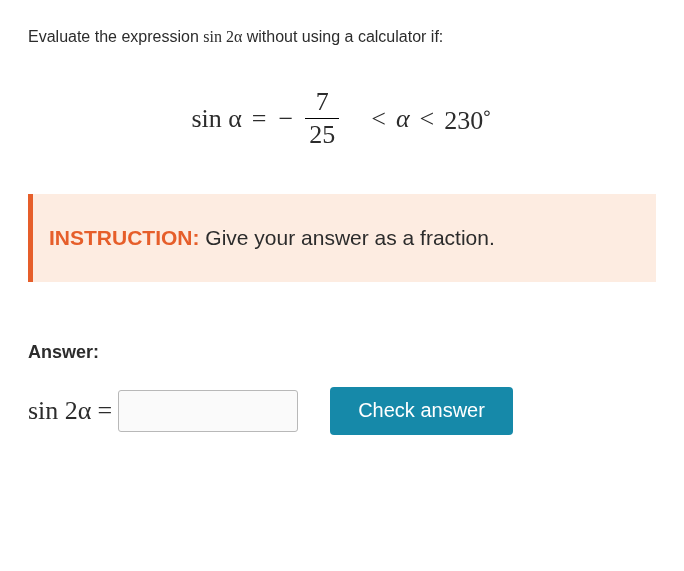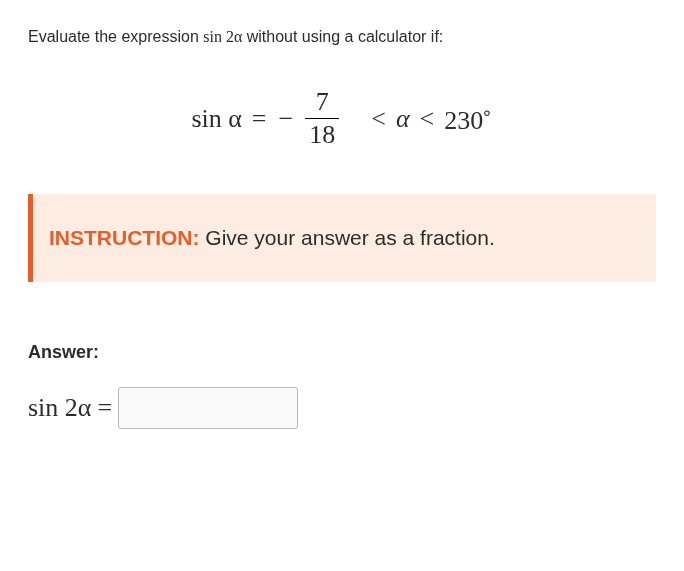--- a/index.html
+++ b/index.html
@@ -82,34 +82,35 @@
   <span>Evaluate the expression </span><span class="math">sin 2α</span><span> without using a calculator if:</span>
 </div>
 
 <div class="given-row">
   <span class="math eq">
     <span>sin α</span>
     <span>=</span>
     <span class="minus">−</span>
     <span class="frac">
       <span class="num">7</span>
-      <span class="den">18</span>
+      <span class="den">25</span>
     </span>
   </span>
   <span class="math eq">
     <span>&lt;</span>
     <span class="ital">α</span>
     <span>&lt;</span>
     <span><span>230</span><span class="deg">∘</span></span>
   </span>
 </div>
 
 <div class="instruction-box">
   <span class="label">INSTRUCTION:</span><span> Give your answer as a fraction.</span>
 </div>
 
 <div class="answer-label">Answer:</div>
 
 <div class="answer-row">
   <span class="math lhs">sin 2α</span>
   <span class="math lhs">=</span>
   <input class="answer-input" type="text" value="" style="">
+  <button class="check-btn">Check answer</button>
 </div>
 
 </body></html>

